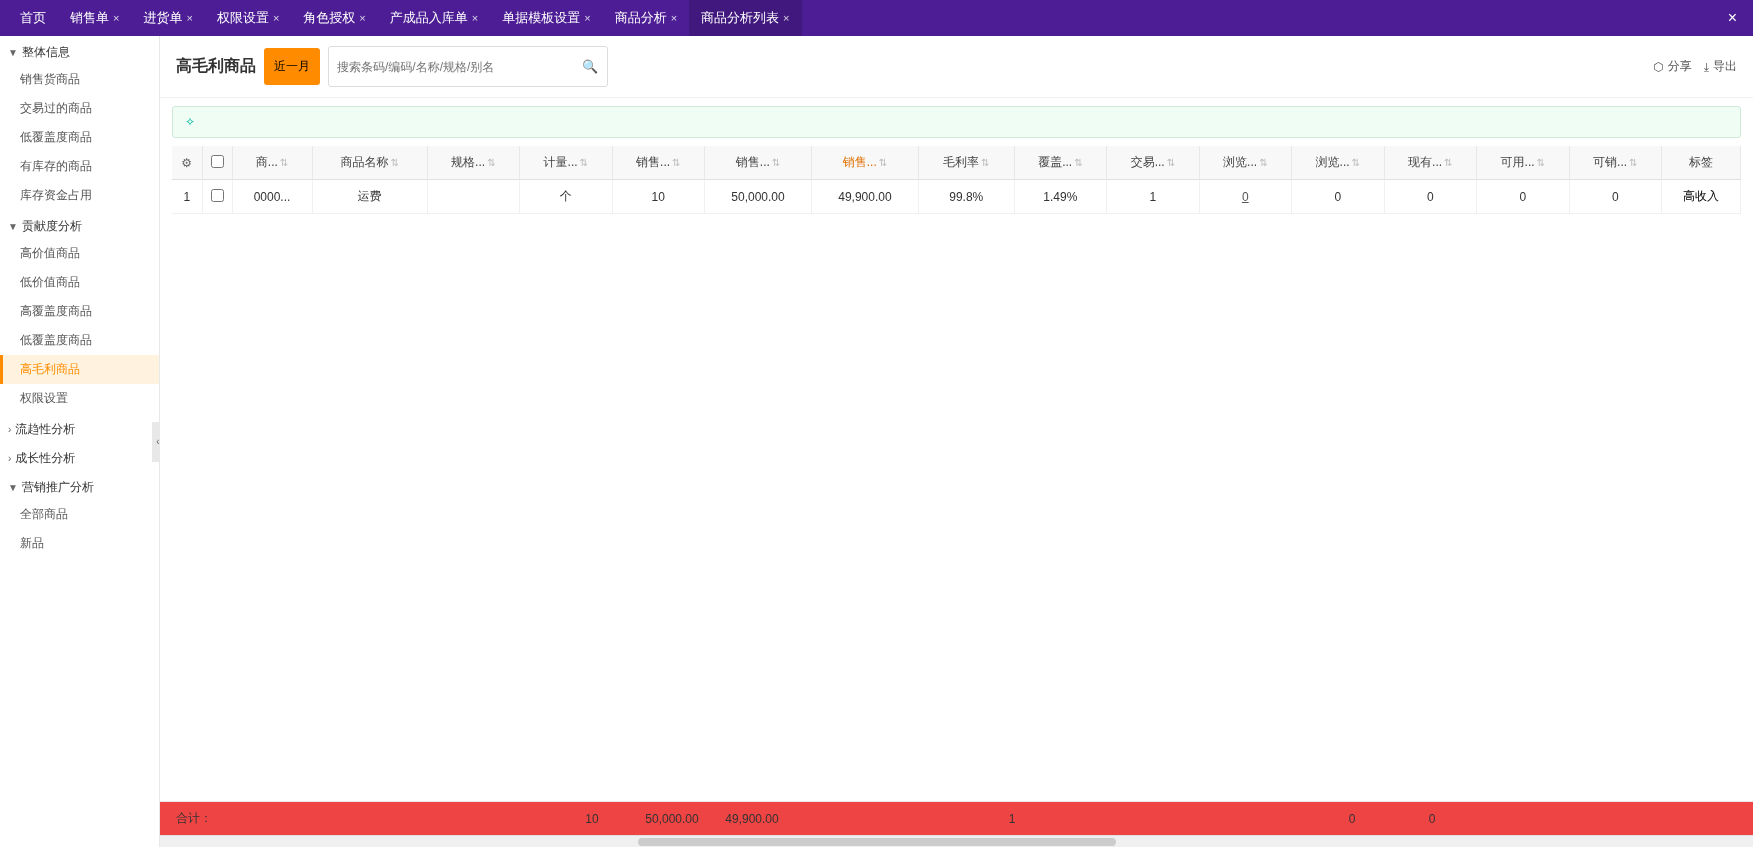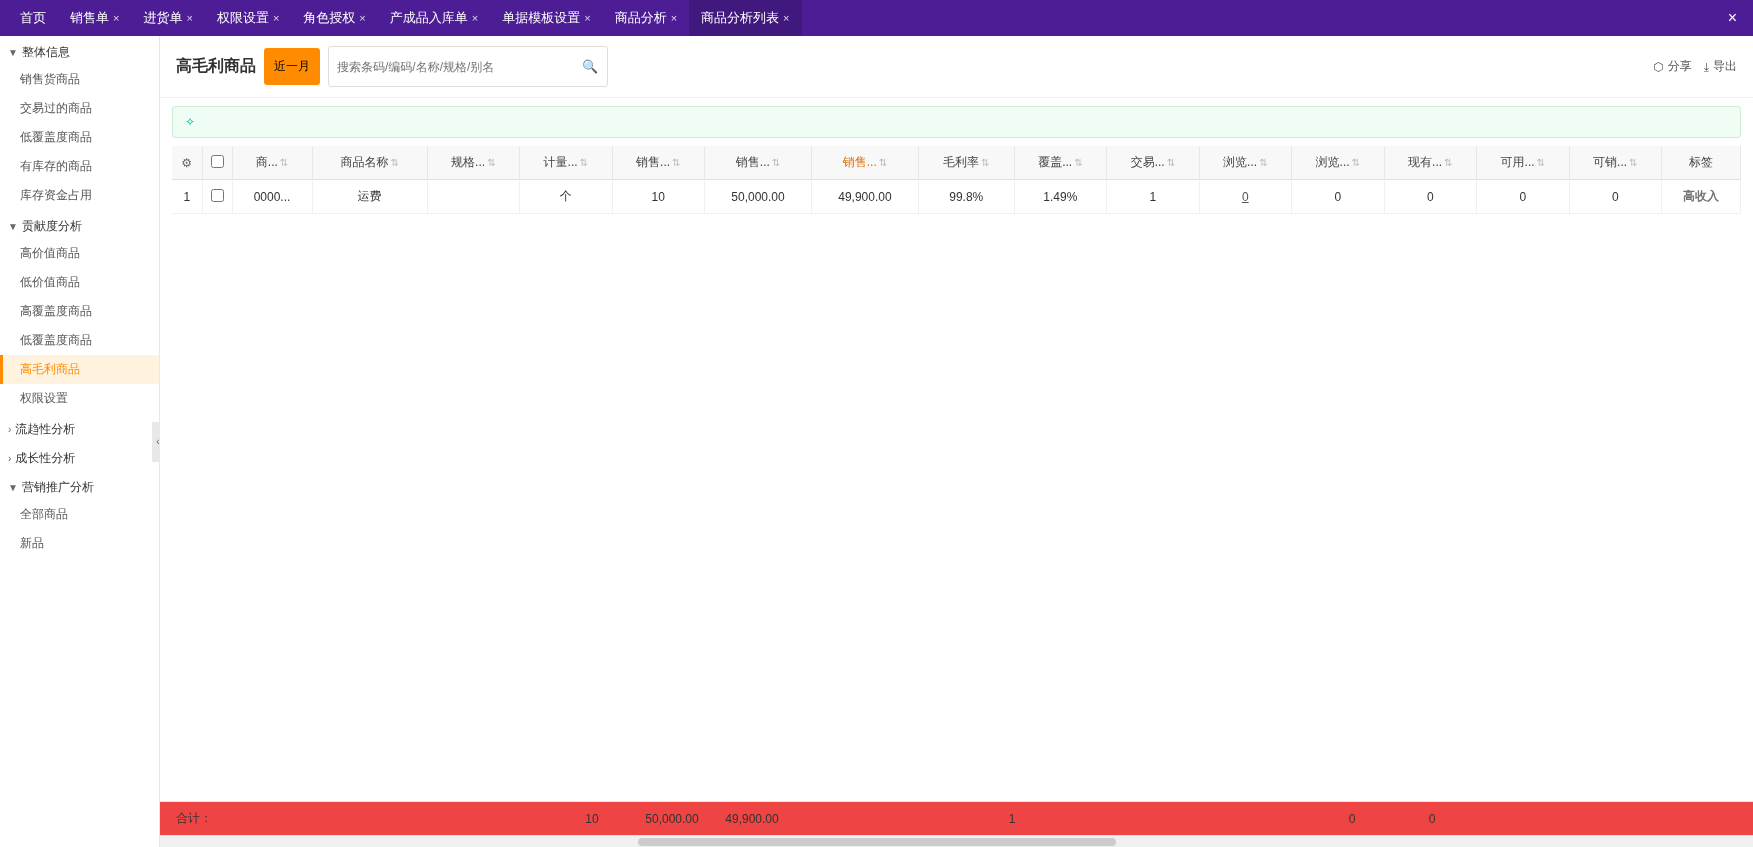--- a/index.html
+++ b/index.html
@@ -203,21 +203,21 @@
     tbody tr {
       border-bottom: 1px solid #f0f0f0;
     }
     tbody td {
       padding: 8px 6px;
       text-align: center;
       color: #333;
       border-right: 1px solid #f0f0f0;
       white-space: nowrap;
     }
-    .tag-high { color: #737373; font-weight: 700; }
+    .tag-high { color: #000000; font-weight: 400; }
     .col-settings { color: #666; cursor: pointer; }
     .col-sort { color: #bbb; font-size: 10px; }
     .th-inner { display: flex; align-items: center; justify-content: center; gap: 2px; }
 
     
     .table-footer {
       background: #ef4444;
       border-top: 1px solid #e8e8e8;
       padding: 8px 16px;
       display: flex;

